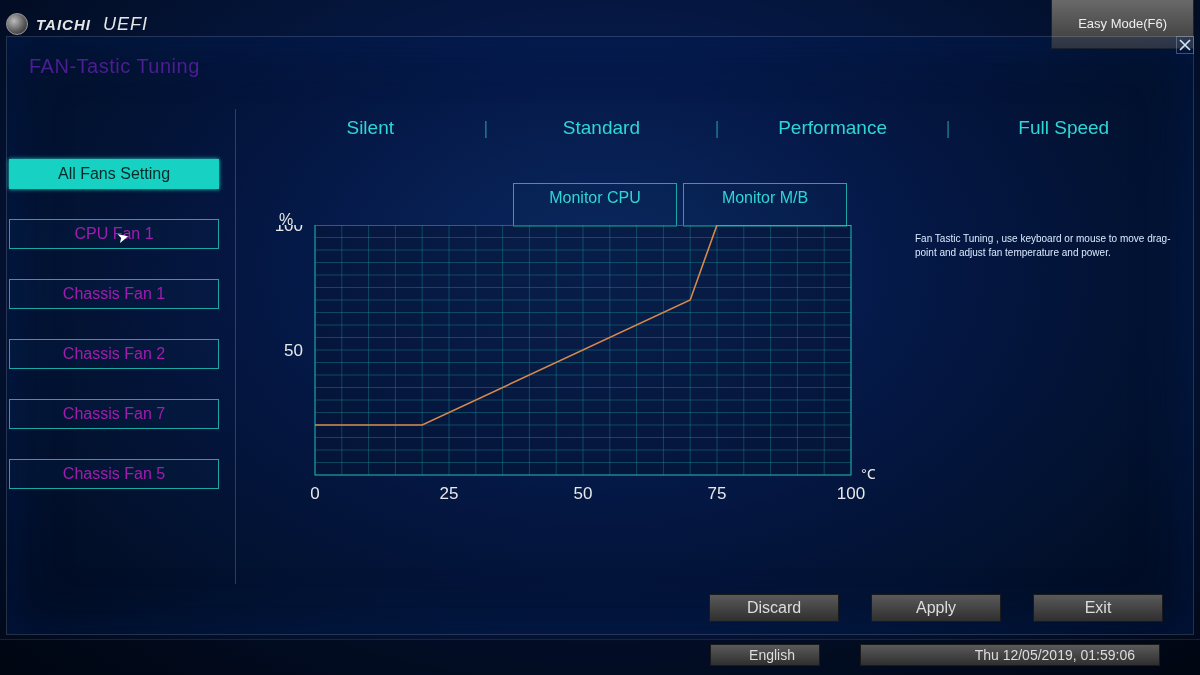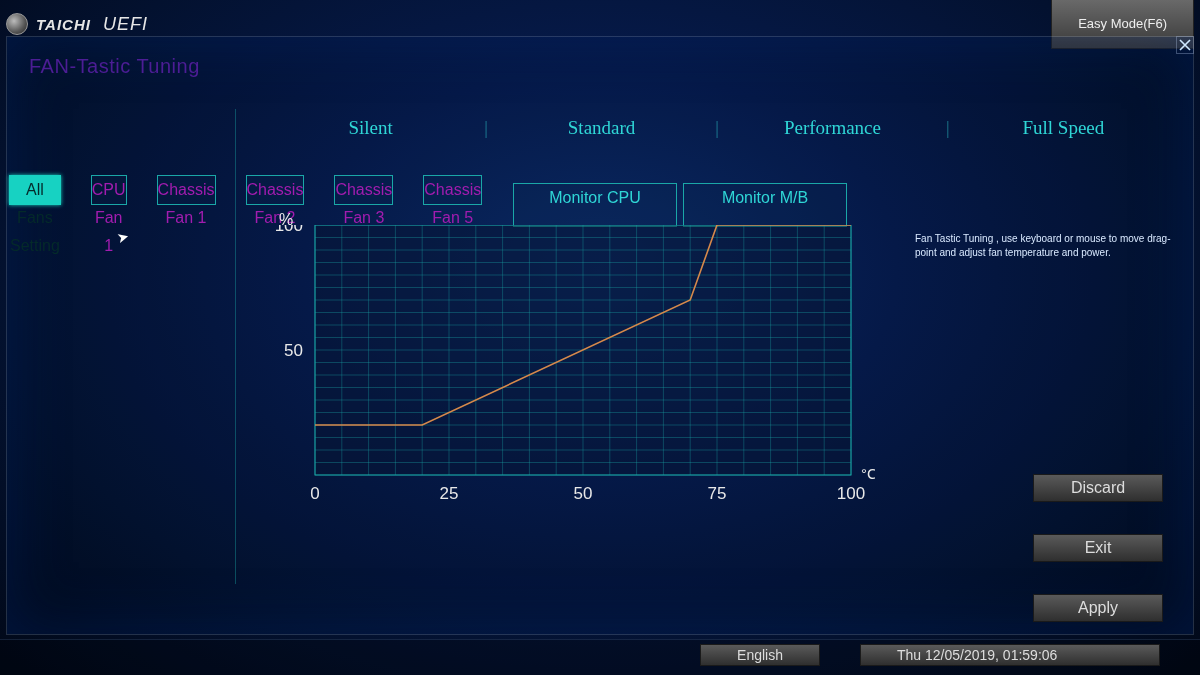--- a/index.html
+++ b/index.html
@@ -42,68 +42,68 @@
     display: flex; align-items: center; justify-content: center;
     color: #cfe8ff; font-size: 14px; line-height: 1;
   }
   .page-title {
     position: absolute; left: 22px; top: 18px;
     color: #4c1d95; font-size: 20px; letter-spacing: 0.5px;
   }
 
   
   .sidebar {
-    position: absolute; left: 0px; top: 138px; width: 220px;
-    display: flex; flex-direction: row; gap: 30px; padding-left: 2px;
+    position: absolute; left: 0px; top: 122px; width: 220px;
+    display: flex; flex-direction: column; gap: 30px; padding-left: 2px;
   }
   .fan-btn {
     width: 210px; height: 30px; line-height: 28px; text-align: center;
     border: 1px solid #1aa7a7; color: #a21caf; font-size: 16px;
     background: rgba(10,40,80,0.2);
   }
   .fan-btn.active {
     background: #17d2c2; color: #042a2a; box-shadow: inset 0 0 0 2px #17d2c2, 0 0 4px #17d2c2;
     border-color: #17d2c2;
   }
   .vdiv { position: absolute; left: 228px; top: 72px; bottom: 50px; width: 0; border-left: 1px solid #1aa7a766; }
 
   
-  .presets { position: absolute; left: 250px; top: 80px; right: 16px; display: flex; align-items: flex-end; font-family: Liberation Serif, serif; }
+  .presets { position: absolute; left: 250px; top: 80px; right: 16px; display: flex; align-items: flex-end; }
   .preset { flex: 1; text-align: center; color: #2fd6d6; font-size: 19px; }
   .preset-sep { color: #2fd6d6; opacity: 0.5; font-size: 18px; }
 
   
   .monitors { position: absolute; left: 506px; top: 146px; display: flex; gap: 6px; }
   .monitor-btn {
     width: 164px; height: 44px; line-height: 28px; text-align: center;
     border: 1px solid #1aa7a7; color: #2fd6d6; font-size: 16px;
     background: rgba(10,40,80,0.2);
   }
 
   
   .chart-wrap { position: absolute; left: 248px; top: 188px; width: 620px; }
   .ylab-unit { position:absolute; left:24px; top:-14px; color:#e8e8e8; font-size:16px; }
   svg.chart { display:block; }
   .help { position: absolute; left: 908px; top: 195px; width: 270px; color: #d9e9ff; font-size: 10px; line-height: 1.35; }
 
   
-  .actions { position: absolute; right: 30px; bottom: 12px; display: flex; gap: 32px; flex-direction: column; }
+  .actions { position: absolute; right: 30px; bottom: 12px; display: flex; gap: 32px; }
   .act {
     width: 130px; height: 28px; line-height: 26px; text-align: center;
     color: #ddd; font-size: 16px;
     background: linear-gradient(#5a5a5a, #2f2f2f);
     border: 1px solid #1a1a1a;
   }
 
   
   .osbar { position: absolute; left:0; right:0; bottom:0; height: 36px;
            border-top:1px solid rgba(80,110,160,0.25);
            background: rgba(0,0,0,0.25);
            display:flex; align-items:flex-start; justify-content:flex-end; gap:40px; padding: 4px 40px 0 0;}
-  .osbtn { min-width: 110px; padding: 2px 36px; text-align:left; color:#ddd;
+  .osbtn { min-width: 110px; padding: 2px 24px; text-align:right; color:#ddd;
            background: linear-gradient(#5a5a5a,#2f2f2f); border:1px solid #1a1a1a; font-size:14px;}
   .osbtn.wide { min-width: 300px; }
 
   .cursor { position:absolute; left:110px; top:192px; color:#fff; font-size:14px; transform: rotate(-15deg); pointer-events:none;}
 </style>
 </head>
 <body>
 
 <div class="topbar">
   <div class="brand">
@@ -122,21 +122,21 @@
   </div>
   <div class="page-title">FAN-Tastic Tuning</div>
 
   <div class="vdiv"></div>
 
   <div class="sidebar">
     <div class="fan-btn active"><span>All Fans Setting</span></div>
     <div class="fan-btn"><span>CPU Fan 1</span></div>
     <div class="fan-btn"><span>Chassis Fan 1</span></div>
     <div class="fan-btn"><span>Chassis Fan 2</span></div>
-    <div class="fan-btn"><span>Chassis Fan 3</span></div>
+    <div class="fan-btn"><span>Chassis Fan 7</span></div>
     <div class="fan-btn"><span>Chassis Fan 5</span></div>
   </div>
 
   <div class="cursor">➤</div>
 
   <div class="presets">
     <div class="preset">Silent</div>
     <div class="preset-sep">|</div>
     <div class="preset">Standard</div>
     <div class="preset-sep">|</div>
@@ -205,21 +205,21 @@
         <text x="48" y="6" fill="#e8e8e8" font-size="17" text-anchor="end">100</text>
         <text x="606" y="254" fill="#e8e8e8" font-size="15">°C</text>
         <polyline points="60,200 167.2,200 435.2,75 462,0 596,0" fill="none" stroke="#d6894b" stroke-width="1.6"></polyline>
       </svg>
   </div>
 
   <div class="help">Fan Tastic Tuning , use keyboard or mouse to move drag-point and adjust fan temperature and power.</div>
 
   <div class="actions">
     <div class="act">Discard</div>
+    <div class="act">Apply</div>
     <div class="act">Exit</div>
-    <div class="act">Apply</div>
   </div>
 </div>
 
 <div class="osbar">
   <div class="osbtn">English</div>
   <div class="osbtn wide">Thu 12/05/2019, 01:59:06</div>
 </div>
 
 </body></html>

